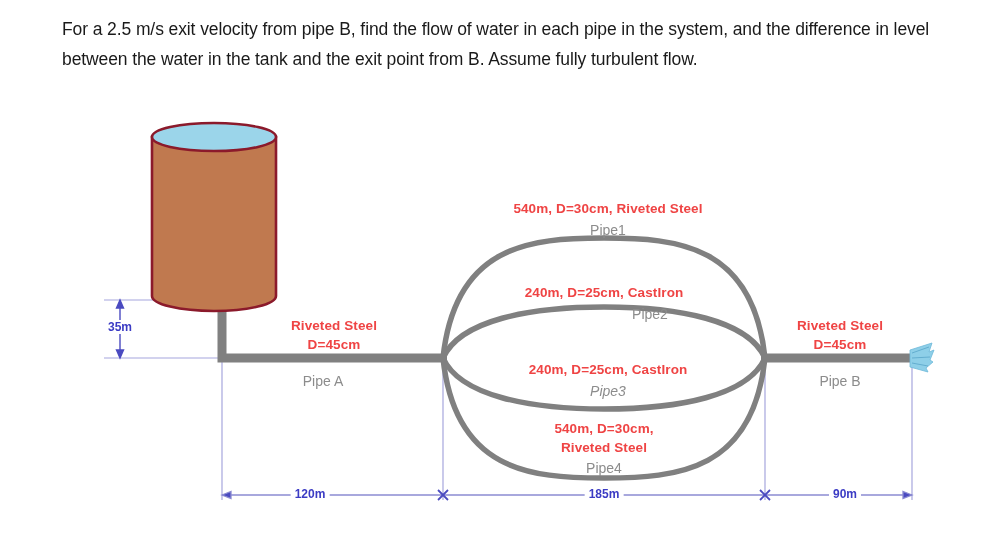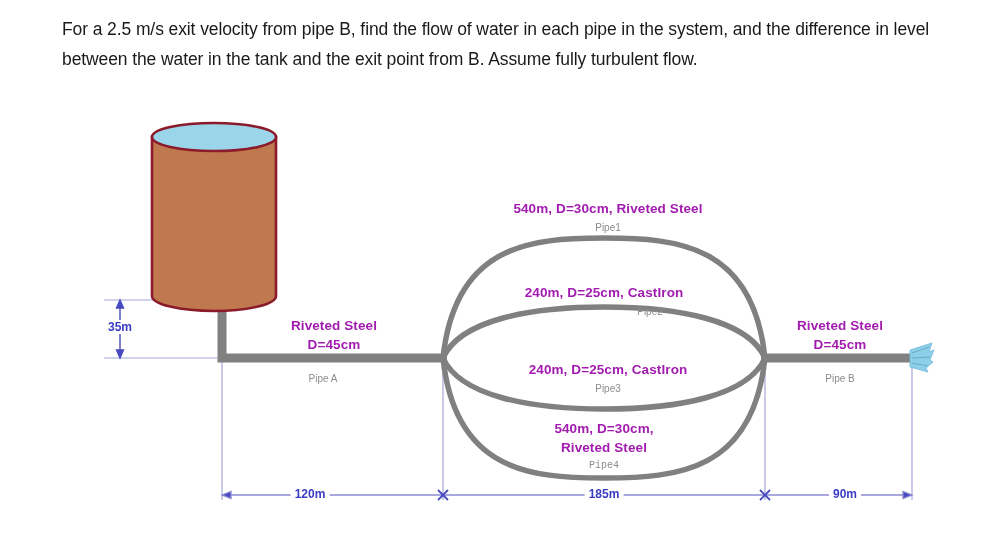--- a/index.html
+++ b/index.html
@@ -37,31 +37,31 @@
     position: absolute;
     left: 0;
     top: 0;
     width: 1006px;
     height: 538px;
   }
   .dlabel {
     position: absolute;
     font-family: "Liberation Sans", sans-serif;
     font-weight: bold;
-    color: #a21caf;
+    color: #ef4444;
     font-size: 13.5px;
     white-space: nowrap;
     text-align: center;
     letter-spacing: 0.1px;
   }
   .dsub {
     position: absolute;
     font-family: "Liberation Sans", sans-serif;
     color: #8c8c8c;
-    font-size: 10px;
+    font-size: 14px;
     white-space: nowrap;
     text-align: center;
     font-weight: normal;
   }
   .dim {
     position: absolute;
     font-family: "Liberation Sans", sans-serif;
     font-weight: bold;
     color: #3b3bc4;
     font-size: 12px;
@@ -153,25 +153,25 @@
     <div class="dlabel ctr" style="left:334px; top:337px;">D=45cm</div>
     <div class="dsub ctr" style="left:323px; top:373px;">Pipe A</div>
 
     <div class="dlabel ctr" style="left:608px; top:201px;">540m, D=30cm, Riveted Steel</div>
     <div class="dsub ctr" style="left:608px; top:222px;">Pipe1</div>
 
     <div class="dlabel ctr" style="left:604px; top:285px;">240m, D=25cm, CastIron</div>
     <div class="dsub ctr" style="left:604px; top:306px;margin-left:46px;">Pipe2</div>
 
     <div class="dlabel ctr" style="left:608px; top:362px;">240m, D=25cm, CastIron</div>
-    <div class="dsub ctr" style="left:608px; top:383px;">Pipe3</div>
+    <div class="dsub ctr" style="left:608px; top:383px;font-style:italic;">Pipe3</div>
 
     <div class="dlabel ctr" style="left:604px; top:421px;">540m, D=30cm,</div>
     <div class="dlabel ctr" style="left:604px; top:440px;">Riveted Steel</div>
-    <div class="dsub ctr" style="left:604px; top:460px;font-family:Liberation Mono, monospace;">Pipe4</div>
+    <div class="dsub ctr" style="left:604px; top:460px;">Pipe4</div>
 
     <div class="dlabel ctr" style="left:840px; top:318px;">Riveted Steel</div>
     <div class="dlabel ctr" style="left:840px; top:337px;">D=45cm</div>
     <div class="dsub ctr" style="left:840px; top:373px;">Pipe B</div>
 
     <div class="dim ctr" style="left:310px; top:487px;text-align:center;">120m</div>
     <div class="dim ctr" style="left:604px; top:487px;">185m</div>
     <div class="dim ctr" style="left:845px; top:487px;text-align:right;">90m</div>
 
   </div>

